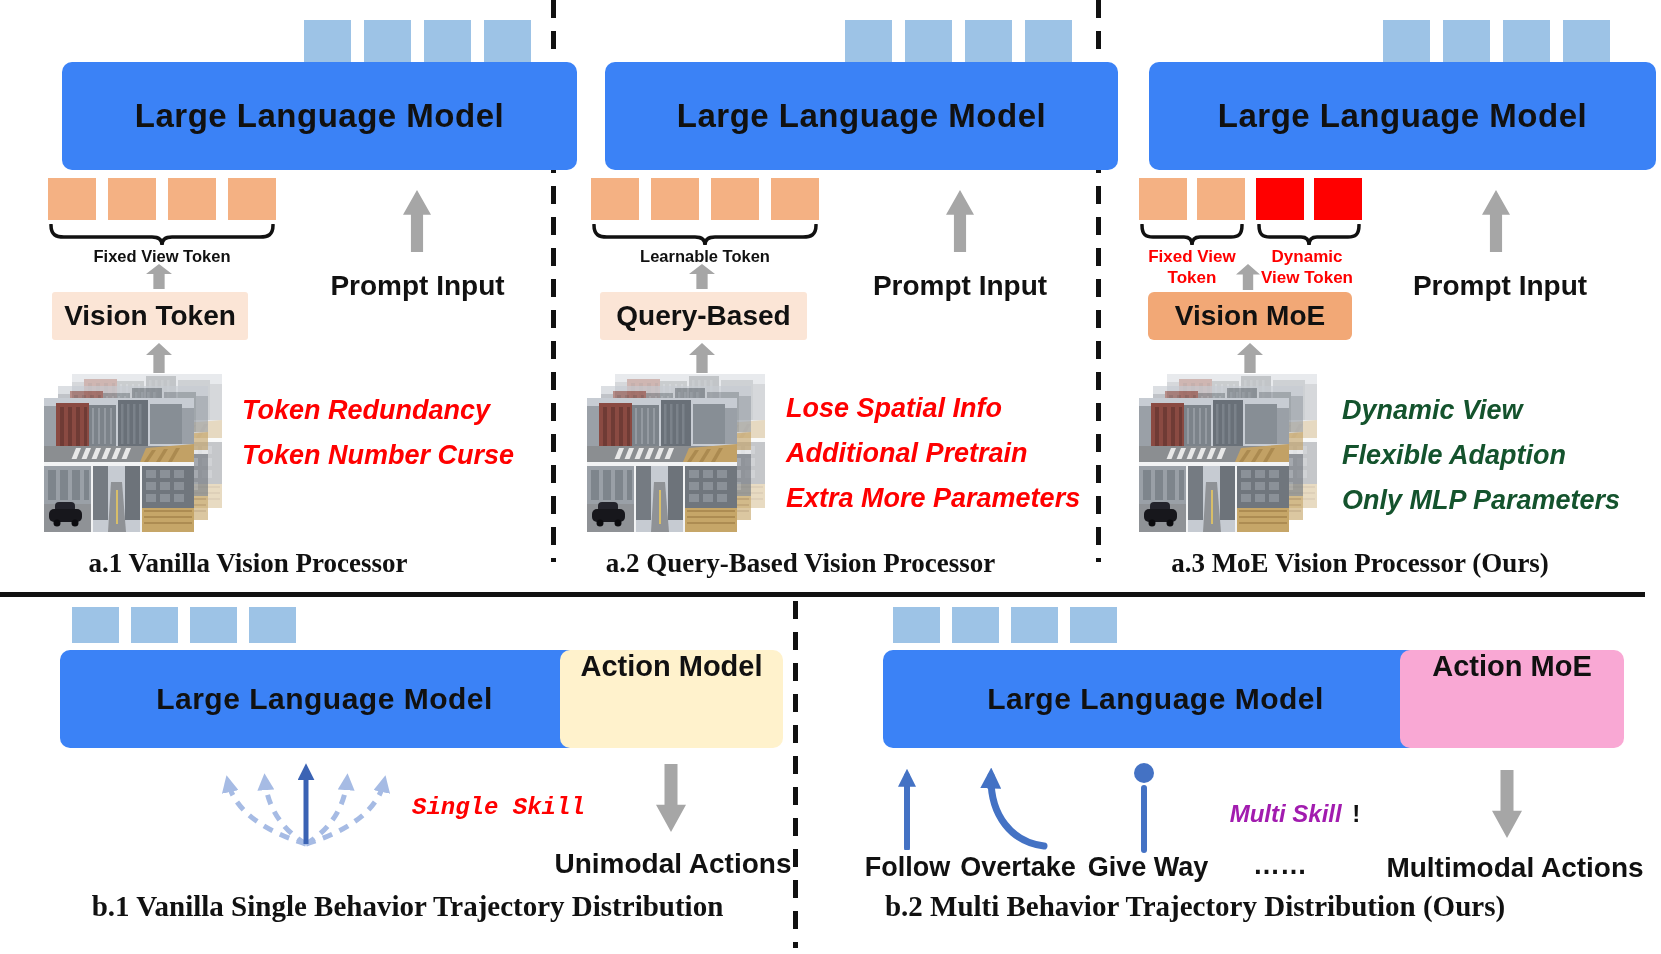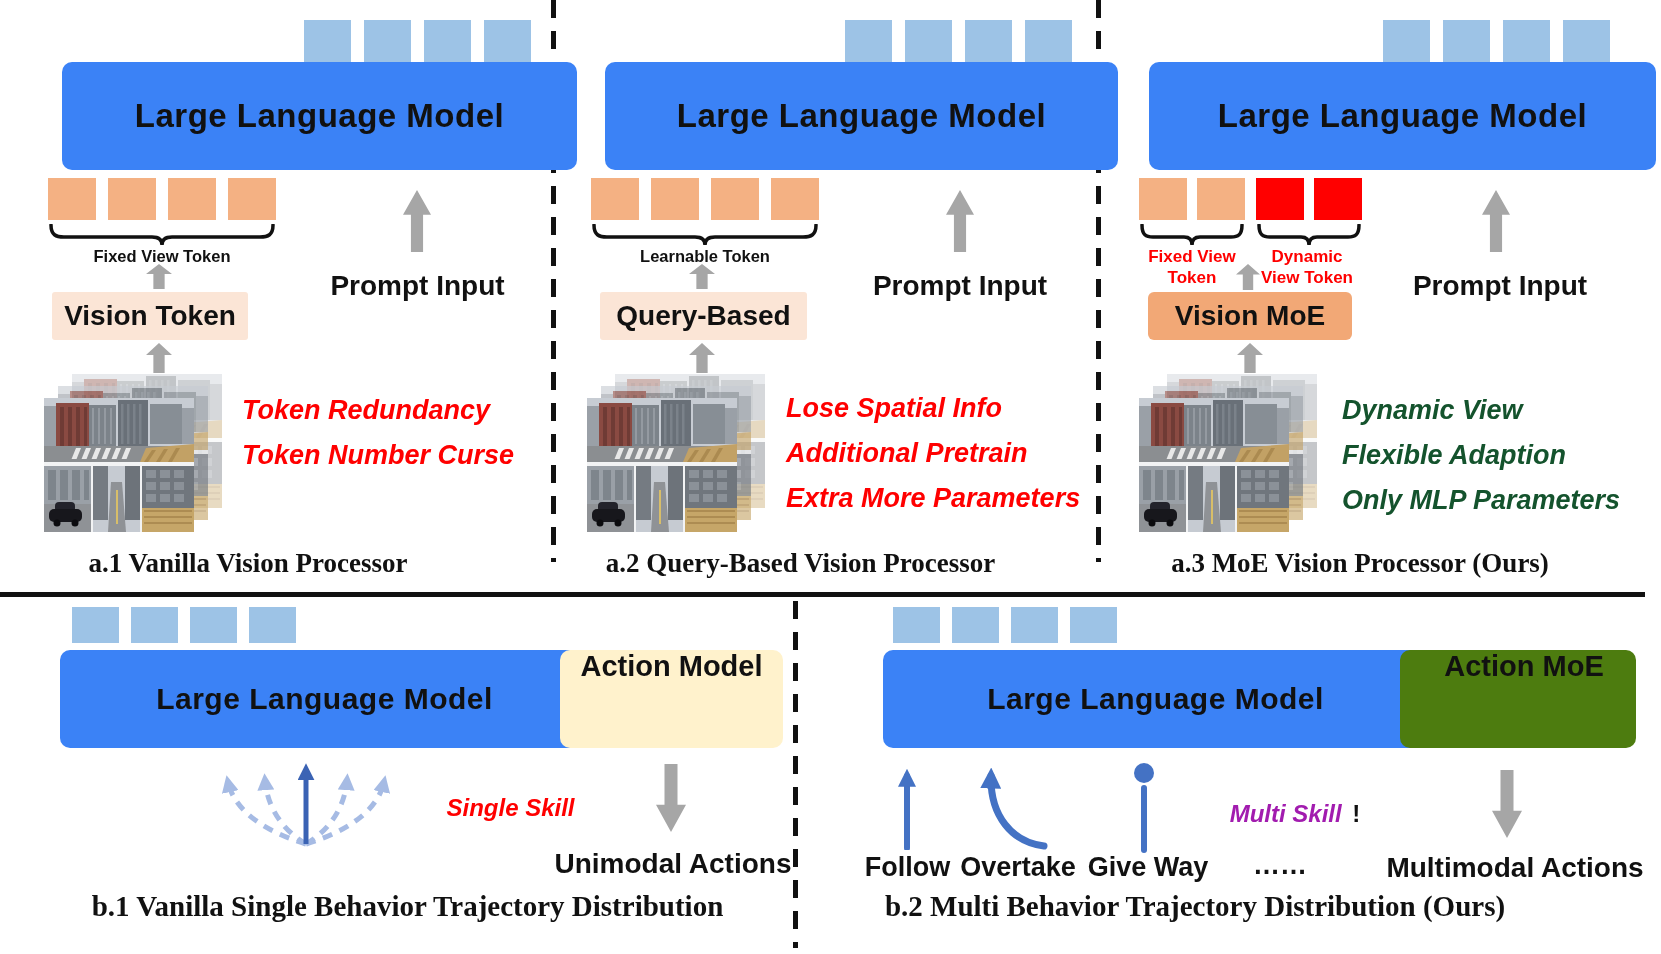--- a/index.html
+++ b/index.html
@@ -18,21 +18,21 @@
   .tok-red{width:48px;height:42px;background:#FF0000;}
   
   .llm{position:absolute;background:#3b82f6;border-radius:10px;display:flex;align-items:center;
        justify-content:center;font-weight:bold;font-size:33px;letter-spacing:.5px;margin-left:32px;}
   .llm-b{font-size:30px;}
   .procbox{position:absolute;display:flex;align-items:center;justify-content:center;
            font-weight:bold;font-size:28px;border-radius:3px;background:#FBE5D6;}
   .moe{background:#F2A876;border-radius:6px;}
   .actionbox{position:absolute;display:flex;justify-content:center;
              font-weight:bold;font-size:29px;border-radius:10px;}
-  .action-model{background:#FFF2CC;} .action-moe{background:#4d7c0f;padding-left:12px;}
+  .action-model{background:#FFF2CC;} .action-moe{background:#f9a8d4;}
   
   .grouplabel{position:absolute;text-align:center;font-weight:bold;font-size:16.5px;line-height:21px;}
   .redlabel{color:#FF0000;font-size:17px;}
   .promptlabel{position:absolute;text-align:center;font-weight:bold;font-size:28px;white-space:nowrap;}
   .notes{position:absolute;font-style:italic;font-weight:bold;font-size:27px;line-height:45px;white-space:nowrap;}
   .notes-red{color:#FF0000;} .notes-green{color:#14532d;}
   .caption{position:absolute;font-family:"Liberation Serif",serif;font-weight:bold;font-size:27px;
            text-align:center;white-space:nowrap;}
   .caption-b{font-size:29px;}
   .skilltext{position:absolute;font-style:italic;font-weight:bold;font-size:24px;white-space:nowrap;text-align:center;}
@@ -292,21 +292,21 @@
   <div class="actionbox action-model" style="left:560px;top:650px;width:223px;height:98px;">
     <span>Action Model</span>
   </div>
   <svg class="abs" style="left:220px;top:756px;" width="172" height="92" viewBox="0 0 172 92">
     <path d="M86,88 C60,80 16,62 8,26" fill="none" stroke="#A6BBE4" stroke-width="5" stroke-dasharray="10 8" marker-end="url(#mL)"></path>
     <path d="M86,88 C72,80 48,60 45,24" fill="none" stroke="#A6BBE4" stroke-width="5" stroke-dasharray="10 8" marker-end="url(#mL)"></path>
     <path d="M86,88 C100,80 124,60 127,24" fill="none" stroke="#A6BBE4" stroke-width="5" stroke-dasharray="10 8" marker-end="url(#mL)"></path>
     <path d="M86,88 C112,80 156,62 164,26" fill="none" stroke="#A6BBE4" stroke-width="5" stroke-dasharray="10 8" marker-end="url(#mL)"></path>
     <line x1="86" y1="88" x2="86" y2="14" stroke="#3B63B4" stroke-width="5" marker-end="url(#mD)"></line>
   </svg>
-  <div class="skilltext notes-red" style="left:438px;top:794px;width:145px;">Single Skill</div>
+  <div class="skilltext notes-red" style="left:412px;top:794px;width:145px;font-family:Liberation Mono, monospace;">Single Skill</div>
   <svg class="abs" style="left:656px;top:764px;" width="30" height="68" viewBox="0 0 30 60" preserveAspectRatio="none">
     <polygon points="15,60 0,36 8.5,36 8.5,0 21.5,0 21.5,36 30,36" fill="#A6A6A6"></polygon>
     </svg>
   <div class="outputlabel" style="left:548px;top:848px;width:250px;">Unimodal Actions</div>
   <div class="caption caption-b" style="left:30px;top:890px;width:755px;">b.1 Vanilla Single Behavior Trajectory Distribution</div>
 
   <div class="tokrow g12" style="left:893px;top:607px;">
       <span class="tok-blue-sm"></span>
       <span class="tok-blue-sm"></span>
       <span class="tok-blue-sm"></span>

